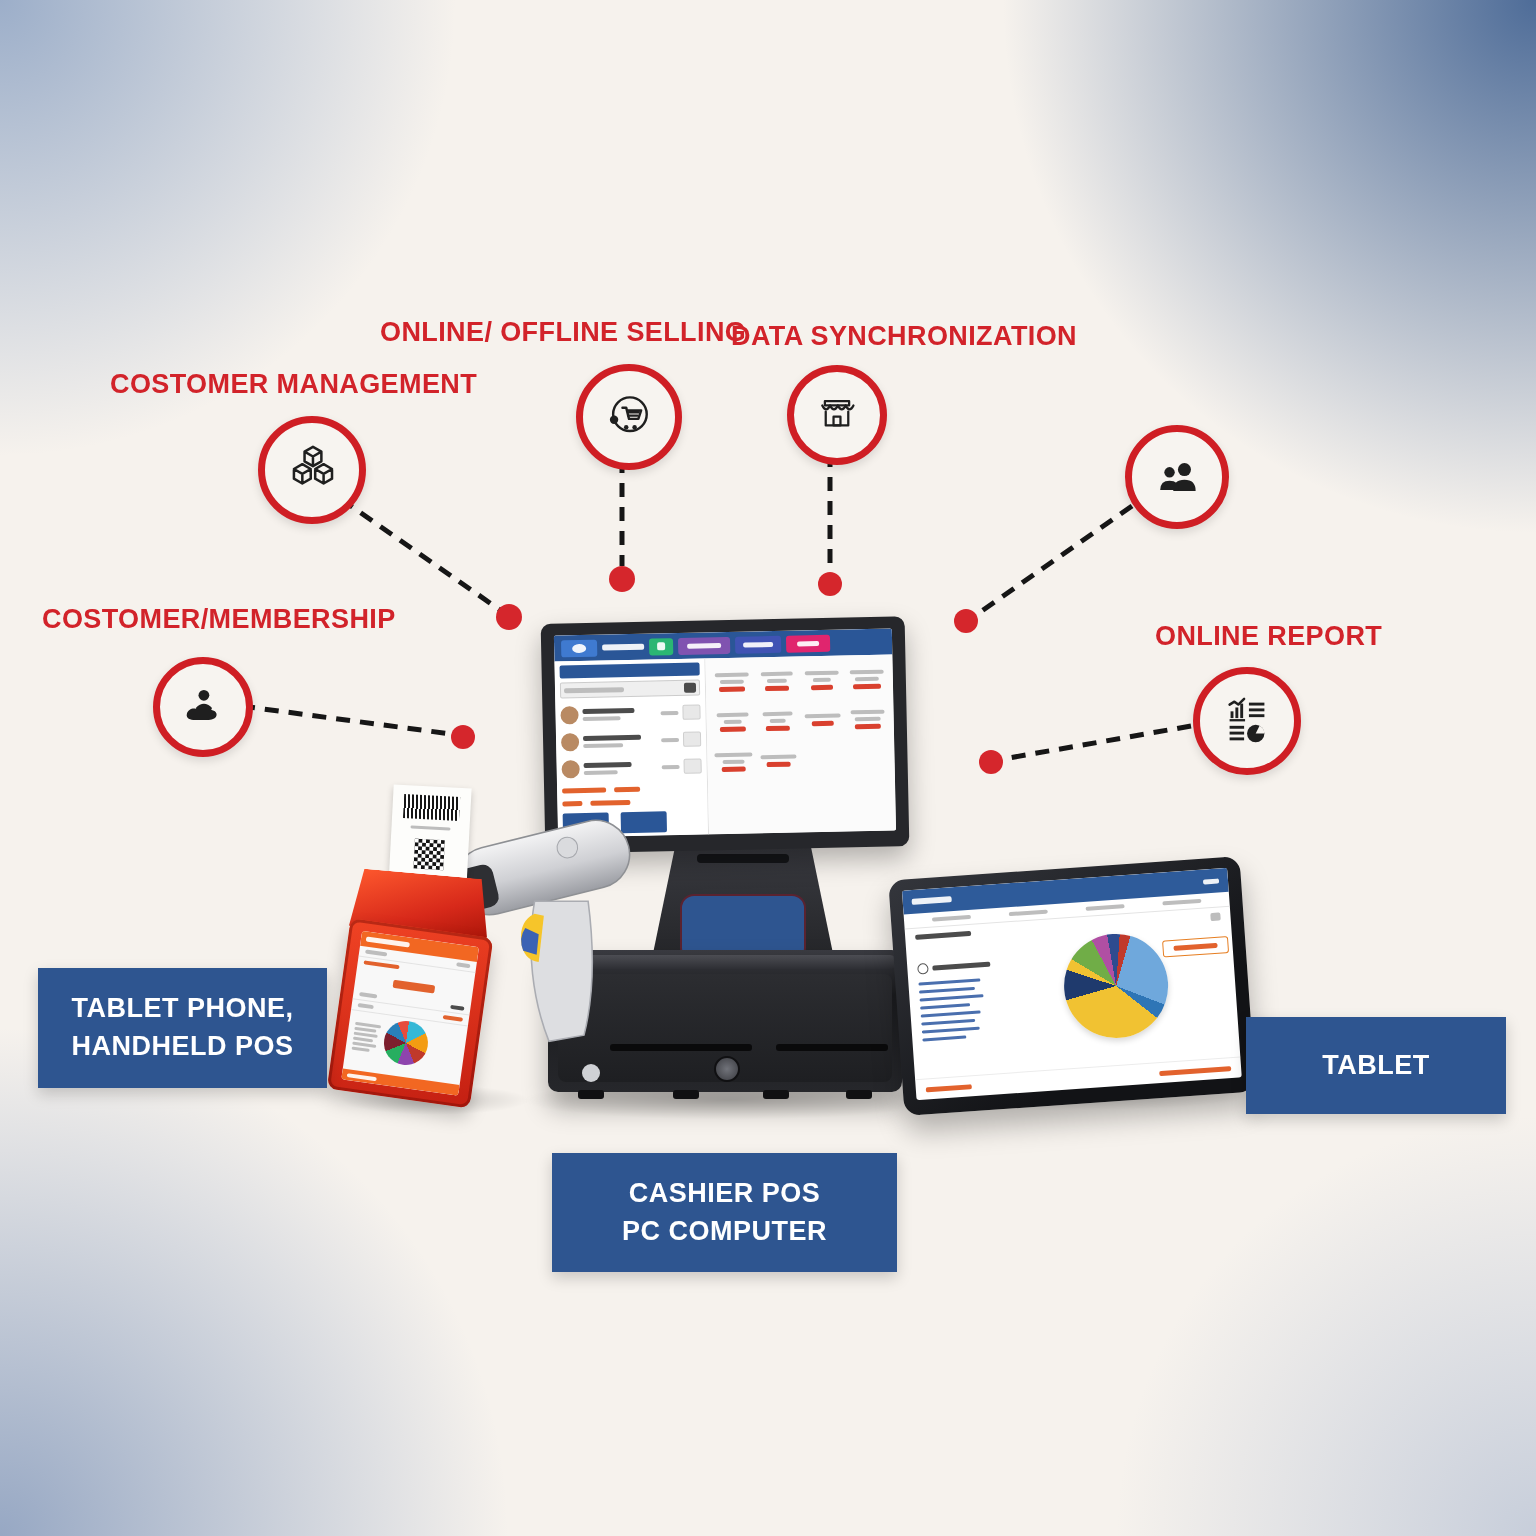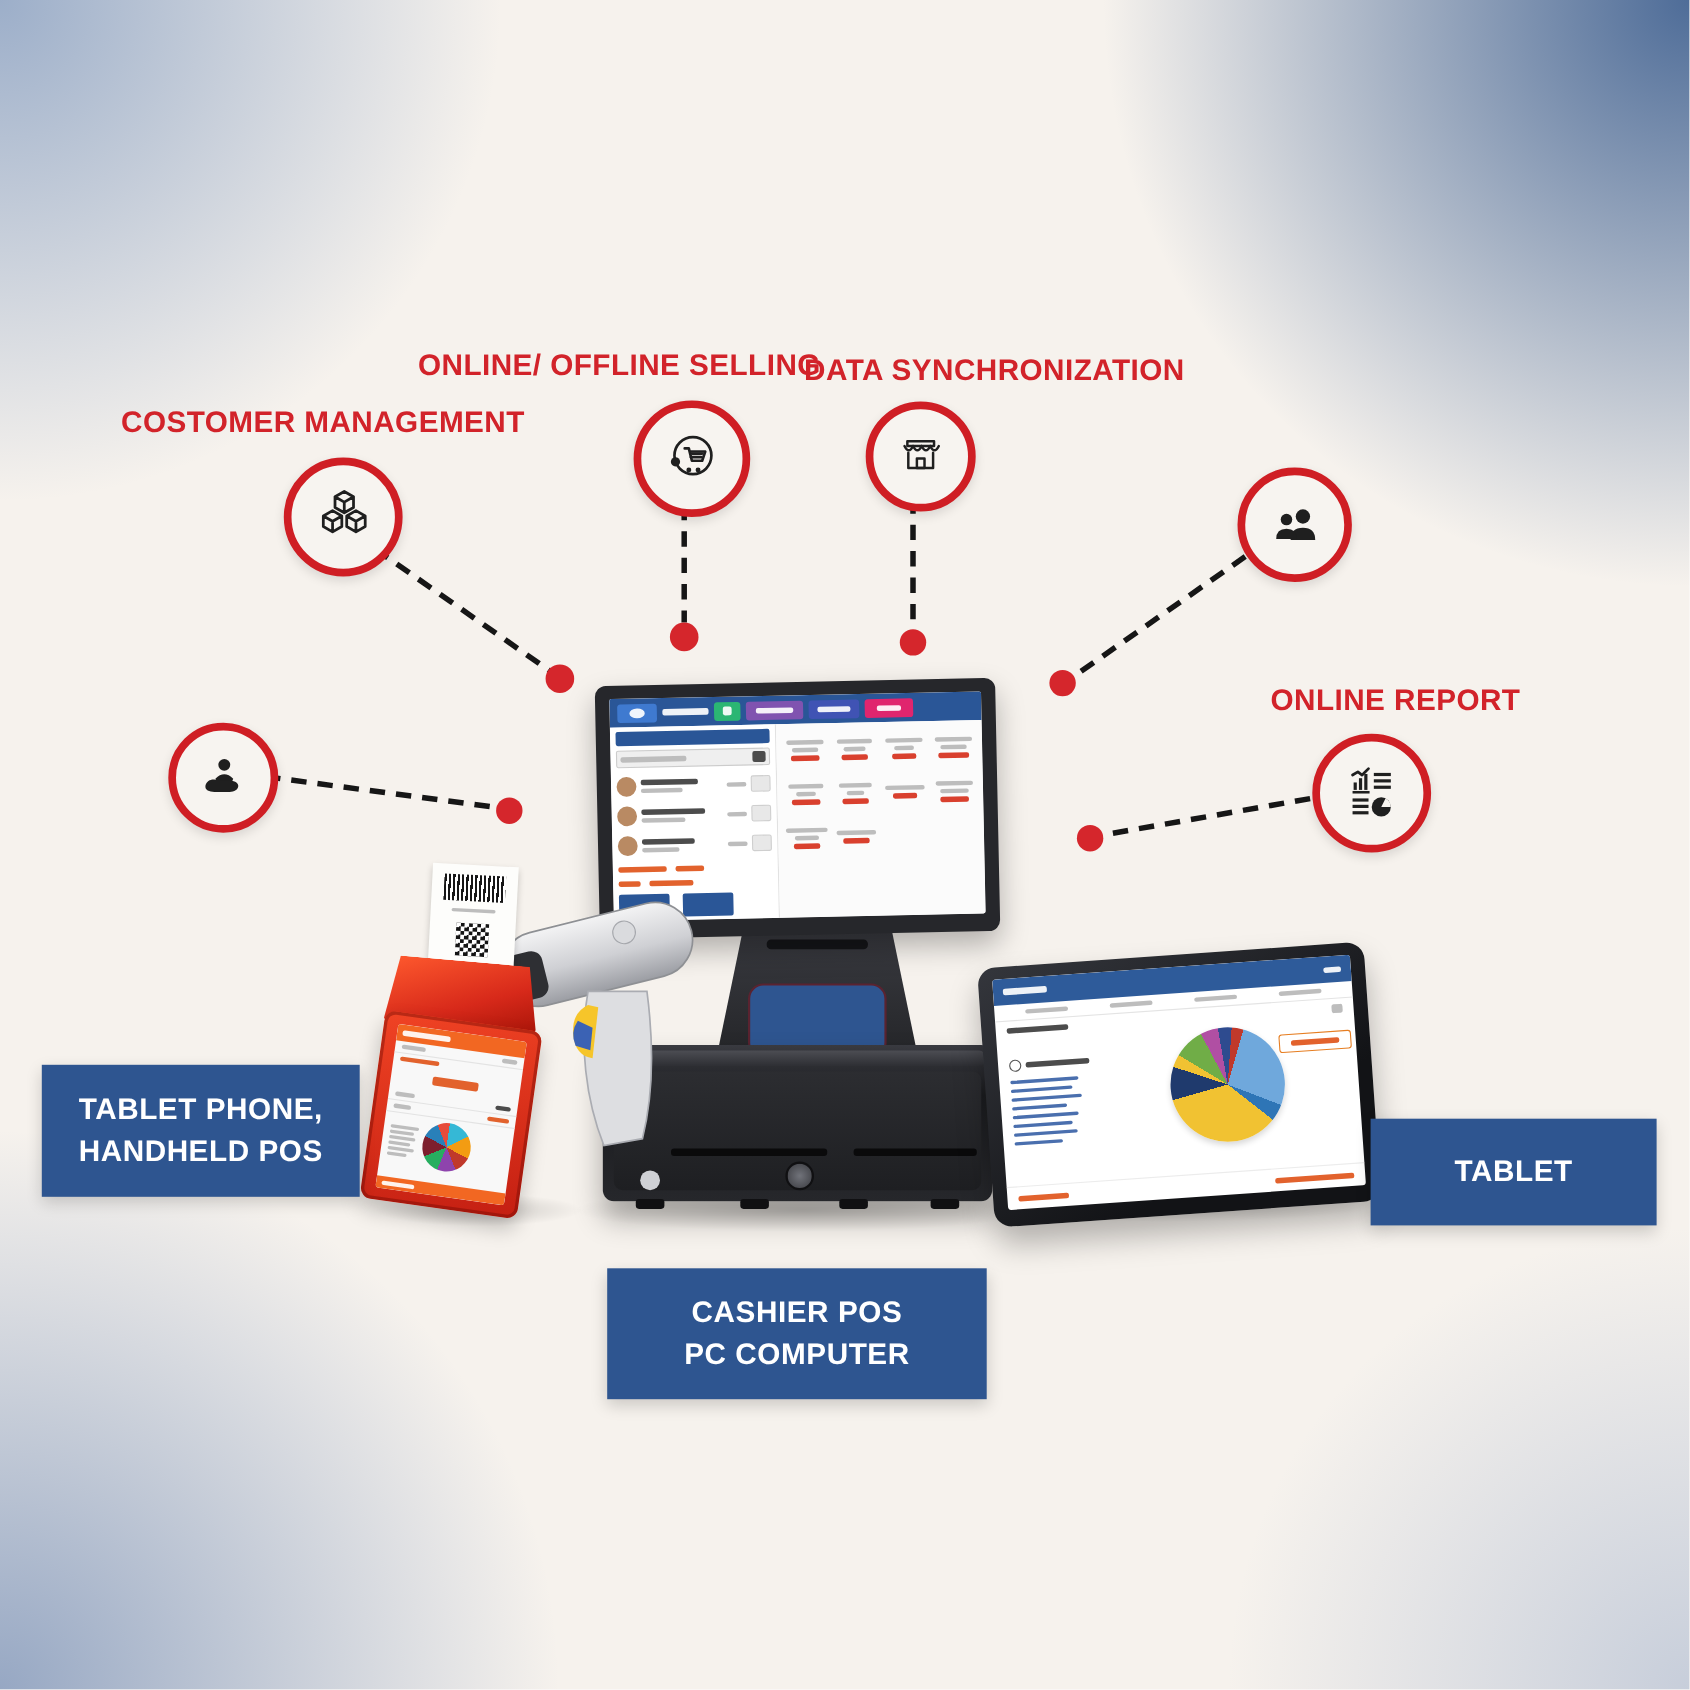--- a/index.html
+++ b/index.html
@@ -127,20 +127,21 @@
       <circle cx="830" cy="584" r="12"></circle>
       <circle cx="966" cy="621" r="12"></circle>
       <circle cx="463" cy="737" r="12"></circle>
       <circle cx="991" cy="762" r="12"></circle>
     </g>
   </svg>
 
   <div class="flabel" style="left:110px;top:369px;">COSTOMER MANAGEMENT</div>
   <div class="flabel" style="left:380px;top:317px;">ONLINE/ OFFLINE SELLING</div>
   <div class="flabel" style="left:731px;top:321px;">DATA SYNCHRONIZATION</div>
+  <div class="flabel" style="left:42px;top:604px;">COSTOMER/MEMBERSHIP</div>
   <div class="flabel" style="left:1155px;top:621px;">ONLINE REPORT</div>
 
   <div class="fcircle" style="left:258px;top:416px;width:94px;height:94px;">
     <svg width="58" height="58" viewBox="0 0 60 60">
       <g class="ic" stroke-width="2.4">
         <path d="M31 6 l8.7 5 v10 l-8.7 5 l-8.7 -5 v-10 Z M22.3 11 L31 16 l8.7 -5 M31 16 v10"></path>
         <path d="M20 24 l8.7 5 v10 l-8.7 5 l-8.7 -5 v-10 Z M11.3 29 L20 34 l8.7 -5 M20 34 v10"></path>
         <path d="M42 24 l8.7 5 v10 l-8.7 5 l-8.7 -5 v-10 Z M33.3 29 L42 34 l8.7 -5 M42 34 v10"></path>
       </g>
     </svg>

